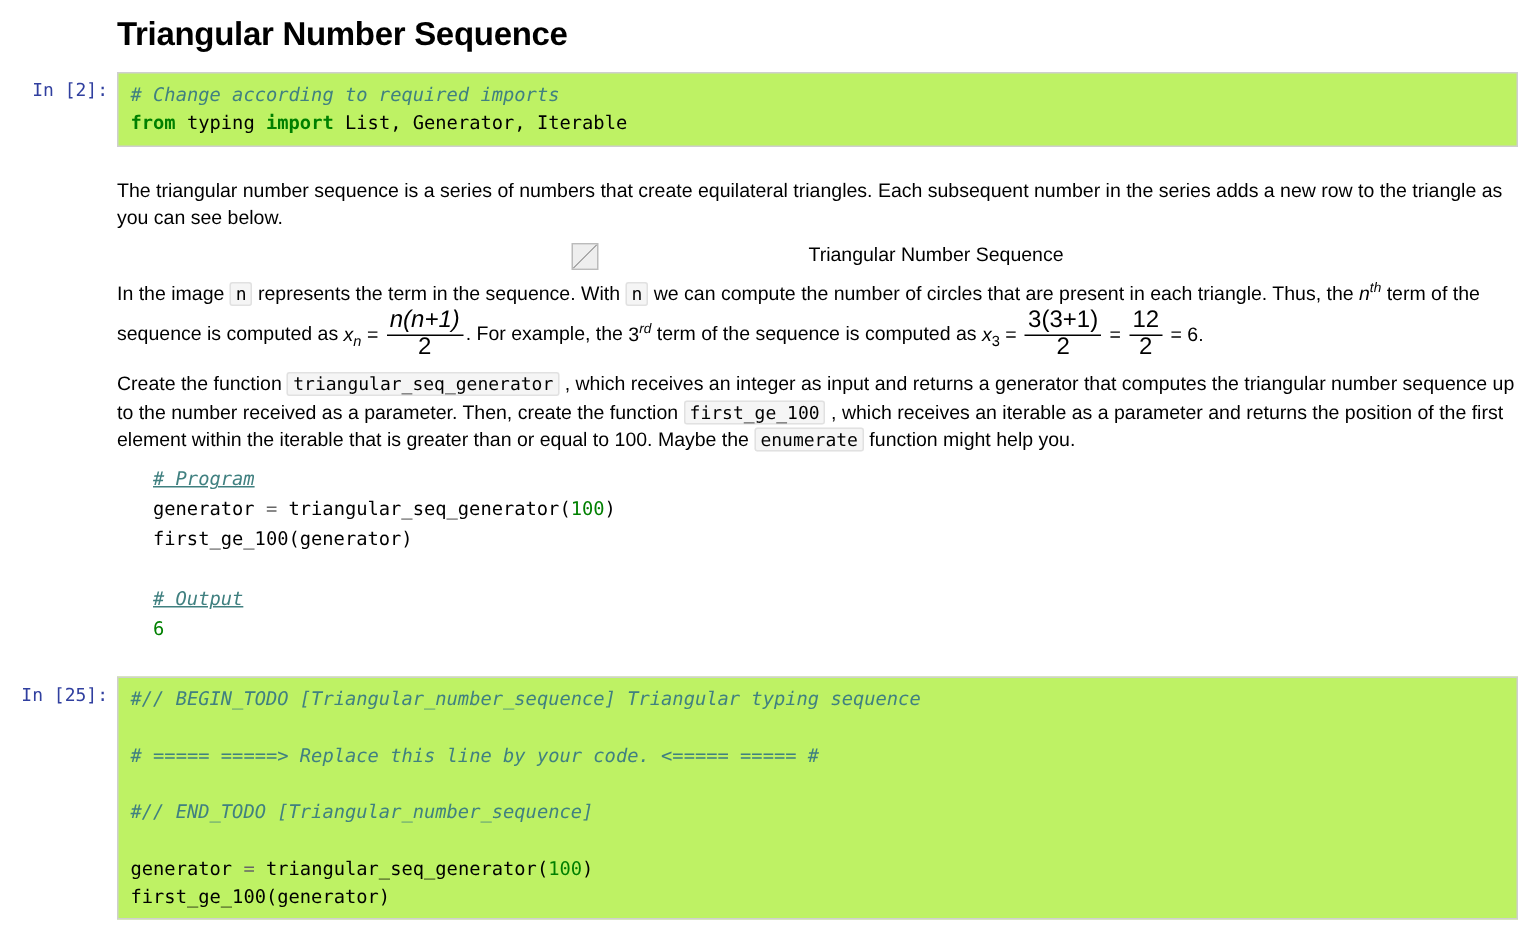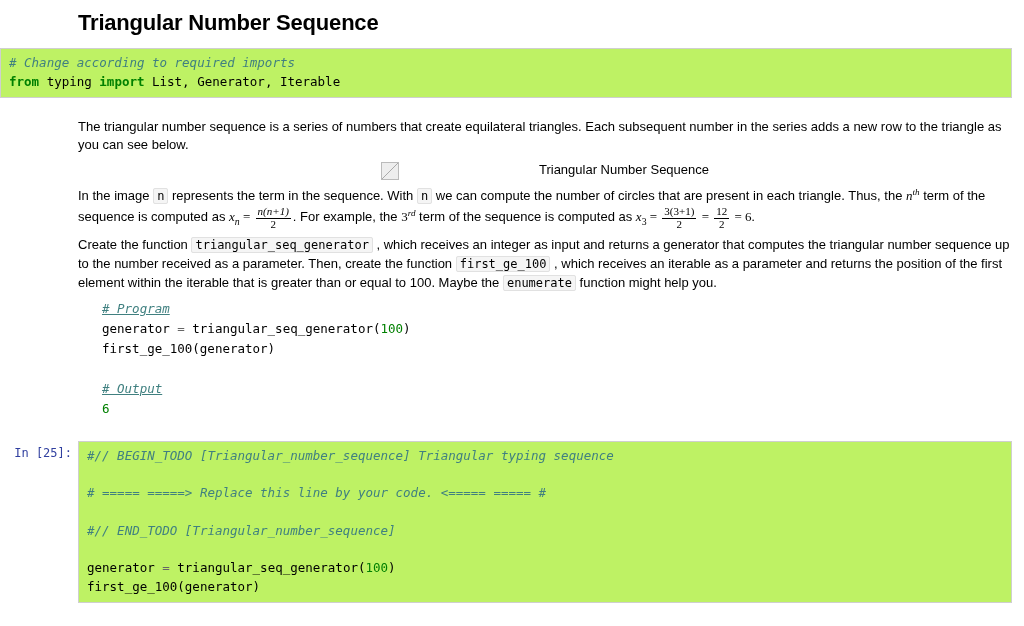--- a/index.html
+++ b/index.html
@@ -77,27 +77,27 @@
     display: inline-block;
   }
   code.inline {
     font-family: Menlo, Consolas, "DejaVu Sans Mono", monospace;
     background: #f5f5f5;
     border: 1px solid #e1e1e1;
     border-radius: 2px;
     padding: 0 3px;
     font-size: 12px;
   }
-  .math { font-family: Liberation Serif, serif; }
+  .math { font-family: Liberation Sans, sans-serif; }
   .math i { font-style: italic; }
   .frac {
     display: inline-block;
     vertical-align: middle;
     text-align: center;
-    font-size: 11px;
+    font-size: 16px;
     line-height: 1.05;
     padding: 0 2px;
   }
   .frac .num { display: block; border-bottom: 1px solid #000; padding: 0 2px; }
   .frac .den { display: block; padding: 0 2px; }
   sup { font-size: 0.7em; }
   sub { font-size: 0.75em; }
   .example-block {
     margin: 6px 0 0 24px;
     font-family: Menlo, Consolas, "DejaVu Sans Mono", monospace;
@@ -111,20 +111,21 @@
   strong { font-weight: 400; }
 </style>
 </head>
 <body>
 
 <div class="page">
 
   <h2 class="title">Triangular Number Sequence</h2>
 
   <div class="row">
+    <div class="prompt-col">In [2]:</div>
     <div class="content-col">
       <div class="code-cell"><span class="cm"># Change according to required imports</span>
 <span class="kw">from</span><span class="nm"> typing </span><span class="kw">import</span><span class="nm"> List, Generator, Iterable</span></div>
     </div>
   </div>
 
   <div class="row" style="margin-top:10px;">
     <div class="prompt-col"></div>
     <div class="content-col md">
 

